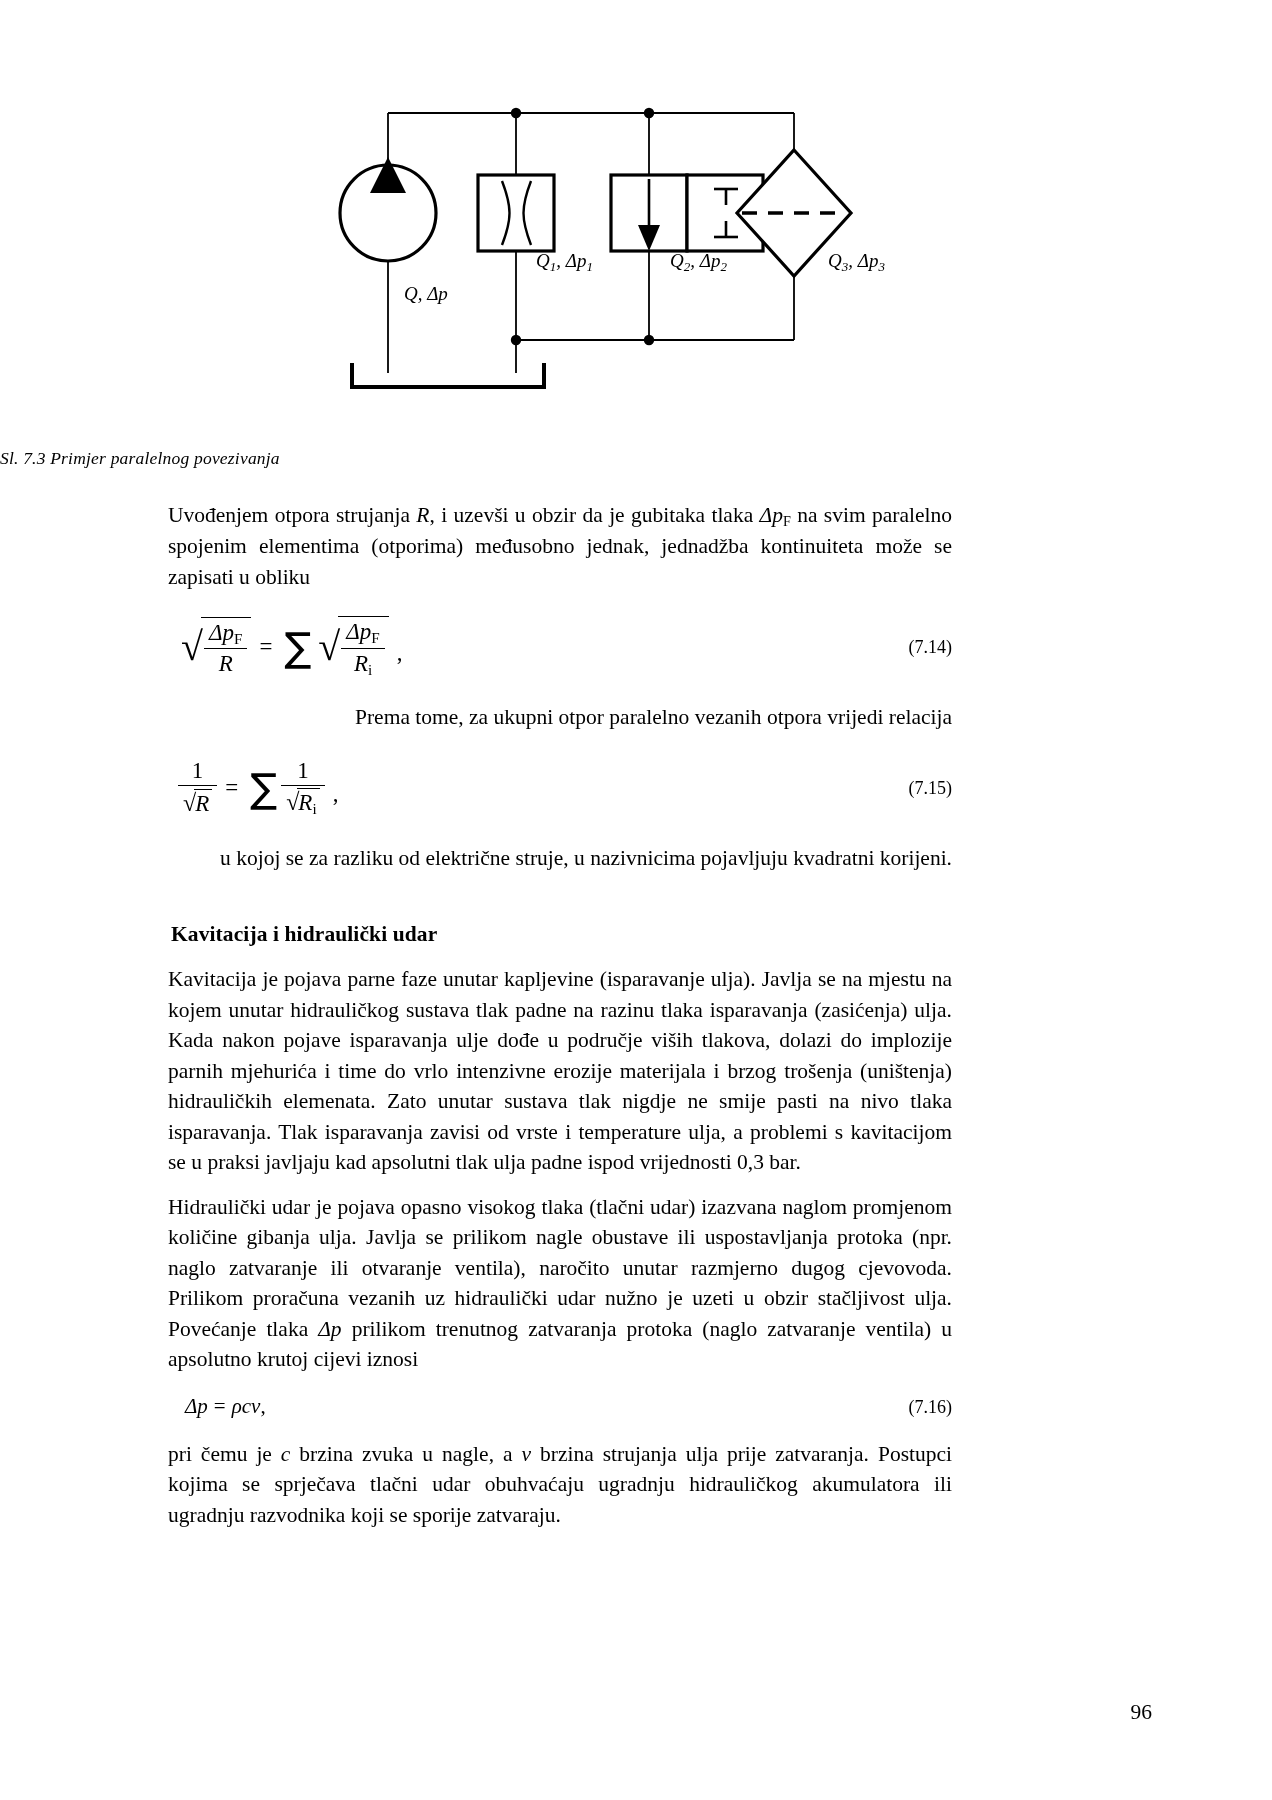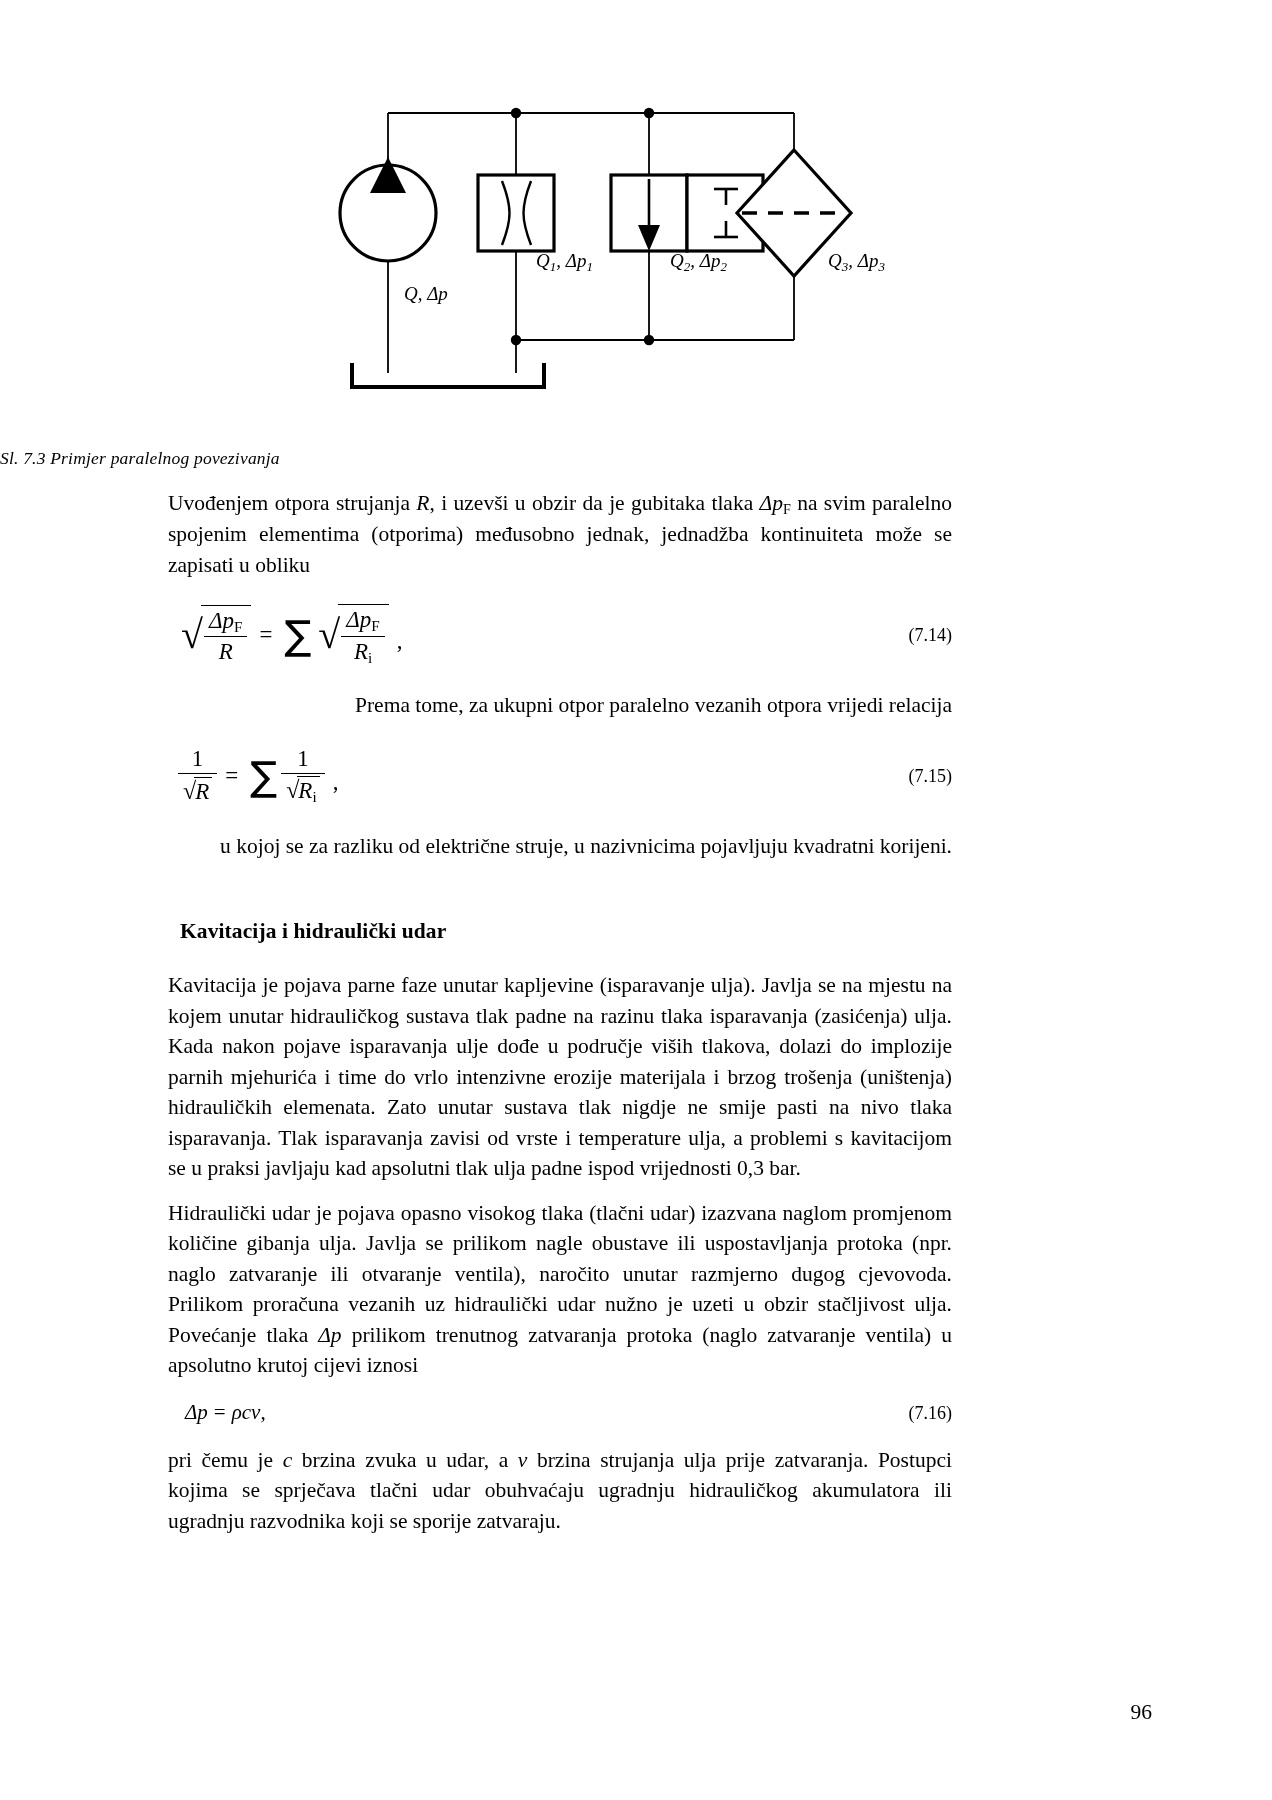--- a/index.html
+++ b/index.html
@@ -41,37 +41,37 @@
     text-align: left;
     font-style: italic;
     font-size: 17.5px;
     letter-spacing: 0.2px;
   }
 
   
   .content {
     position: absolute;
     left: 168px;
-    top: 488px;
+    top: 500px;
     width: 784px;
   }
   p.body {
     margin: 0 0 0 0;
     font-size: 21.5px;
     line-height: 1.42;
     text-align: justify;
     text-justify: inter-word;
   }
   p.body.nojust { text-align: right; }
   .gap-sm { height: 14px; }
   .gap-md { height: 22px; }
   .gap-xl { height: 46px; }
 
   h3.heading {
-    margin: 12px;
+    margin: 3px;
     font-size: 21.5px;
     font-weight: bold;
     font-family: "Liberation Serif", "DejaVu Serif", serif;
     letter-spacing: 0.1px;
   }
 
   
   .eq-row {
     position: relative;
     display: flex;
@@ -242,19 +242,19 @@
 
     <div class="gap-sm"></div>
 
     <div class="eq-row" style="min-height:36px;">
       <div class="eq-body math" style="margin-left:17px;font-size:21px;"><span class="it">Δp</span><span style="margin:0 6px;">=</span><span class="it">ρ</span><span class="it">c</span><span class="it">v</span><span>,</span></div>
       <div class="eq-num">(7.16)</div>
     </div>
 
     <div class="gap-sm"></div>
 
-    <p class="body"><span>pri čemu je </span><span class="it">c</span><span> brzina zvuka u udar, a </span><span class="it">v</span><span> brzina strujanja ulja prije zatvaranja. Postupci kojima se sprječava tlačni udar obuhvaćaju ugradnju hidrauličkog akumulatora ili ugradnju razvodnika koji se sporije zatvaraju.</span></p>
+    <p class="body"><span>pri čemu je </span><span class="it">c</span><span> brzina zvuka u nagle, a </span><span class="it">v</span><span> brzina strujanja ulja prije zatvaranja. Postupci kojima se sprječava tlačni udar obuhvaćaju ugradnju hidrauličkog akumulatora ili ugradnju razvodnika koji se sporije zatvaraju.</span></p>
 
   </div>
 
   <div class="page-number">96</div>
 
 </div>
 
 </body></html>

